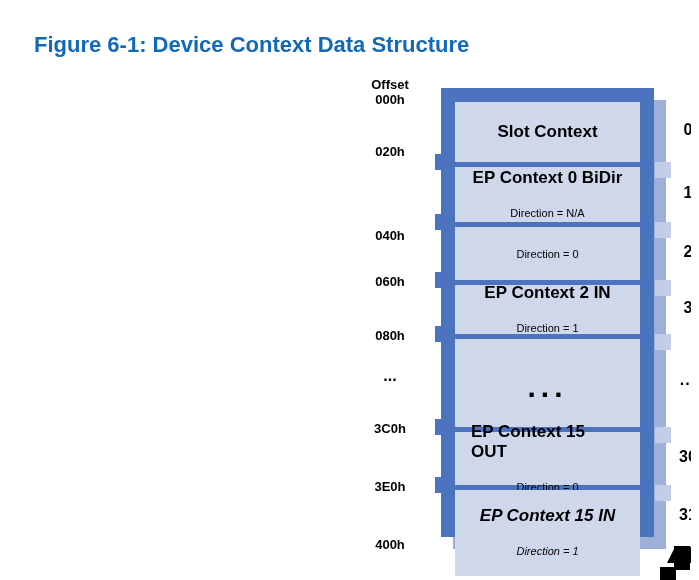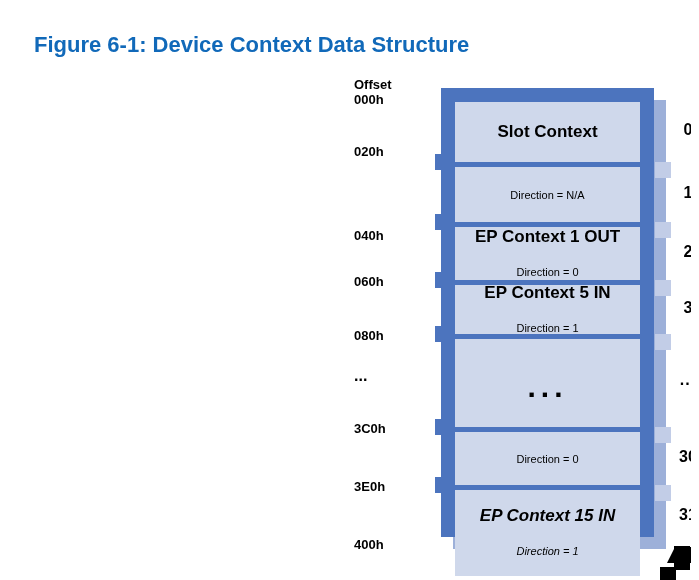--- a/index.html
+++ b/index.html
@@ -16,21 +16,21 @@
     position:relative; width:699px; height:580px; background:#ffffff;
     font-family:"Liberation Sans", sans-serif; overflow:hidden;
   }
   .figure-title {
     position:absolute; left:10px; top:8px;
     font-size:22px; font-weight:bold; color:var(--c-title);
     letter-spacing:0px; white-space:nowrap;
   }
   
   .offset-header, .offset-label {
-    position:absolute; left:330px; width:88px; text-align:left;
+    position:absolute; left:330px; width:88px; text-align:center;
     font-size:13px; font-weight:bold; color:var(--c-text); line-height:15px;
   }
   .offset-ellipsis { font-size:16px; }
   
   .context-box {
     position:absolute; left:425px; top:72px; width:213px; height:449px;
     border:6px solid var(--c-border);
     background:var(--c-border);
     box-shadow:12px 12px 0 var(--c-shadow);
     display:flex; flex-direction:column;
@@ -108,35 +108,36 @@
   <div class="offset-tick" style="top:310px"></div>
   <div class="offset-tick" style="top:403px"></div>
   <div class="offset-tick" style="top:461px"></div>
 
   <div class="context-box">
     <div class="cell">
       <div class="cell-title">Slot Context</div>
 
     </div>
     <div class="cell">
+      <div class="cell-title">EP Context 0 BiDir</div>
       <div class="cell-sub">Direction = N/A</div>
     </div>
     <div class="cell">
-      <div class="cell-title">EP Context 1 OUT</div>
       <div class="cell-sub">Direction = 0</div>
     </div>
     <div class="cell">
-      <div class="cell-title">EP Context 5 IN</div>
+      <div class="cell-title">EP Context 2 IN</div>
       <div class="cell-sub">Direction = 1</div>
     </div>
     <div class="cell cell-ellipsis">
       <div class="cell-title">...</div>
 
     </div>
     <div class="cell">
+      <div class="cell-title">EP Context 15 OUT</div>
       <div class="cell-sub">Direction = 0</div>
     </div>
     <div class="cell">
       <div class="cell-title">EP Context 15 IN</div>
       <div class="cell-sub">Direction = 1</div>
     </div>
   </div>
 
   <div class="shadow-seam" style="top:146px"></div>
   <div class="shadow-seam" style="top:206px"></div>

